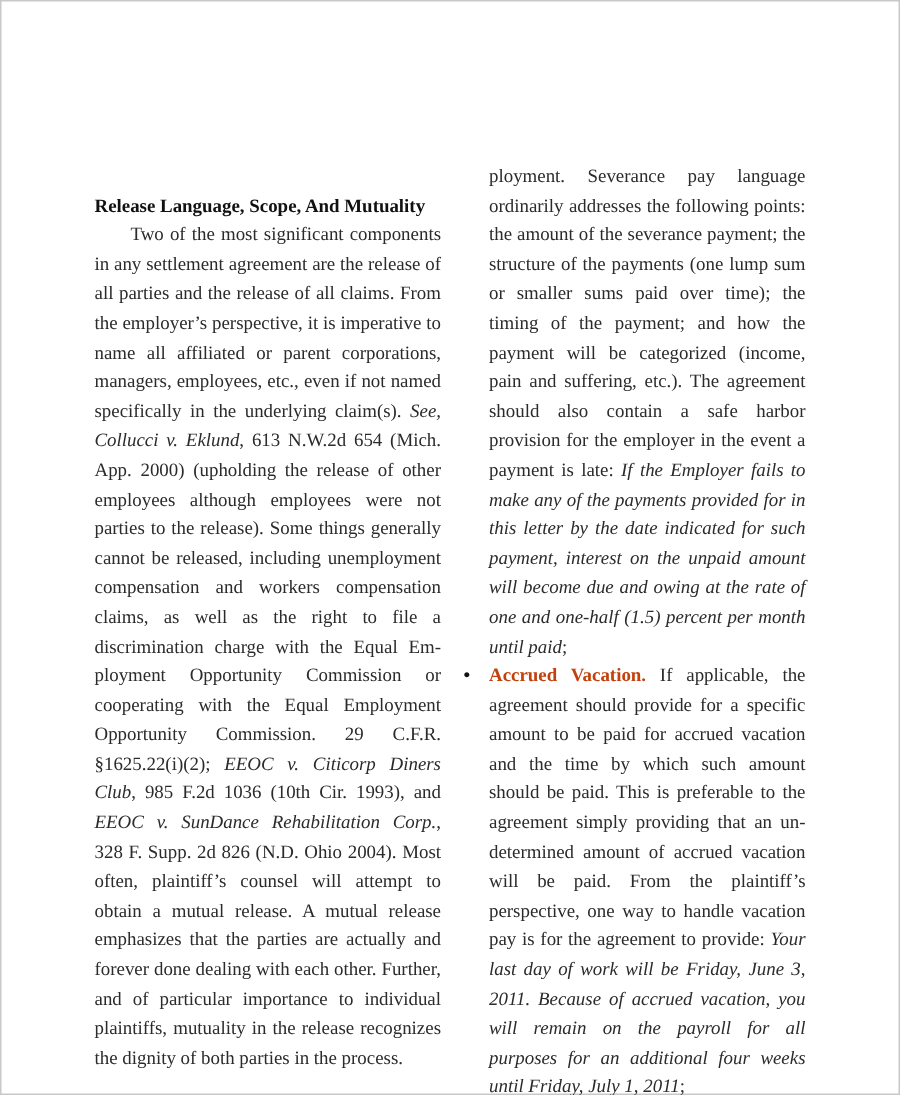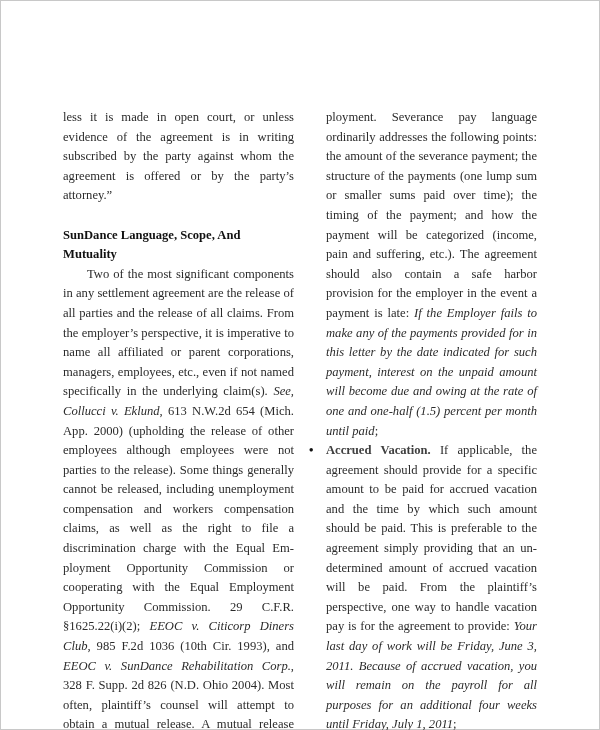--- a/index.html
+++ b/index.html
@@ -24,32 +24,31 @@
       font-weight: bold; color: #111;
     }
     .gap { height: 19.6px; }
     em { }
     ul { list-style: none; margin: 0; padding: 0; }
     li { position: relative; text-align: justify; }
     .bullet {
       position: absolute; left: -17px; top: 0; width: 8px;
       font-weight: bold; color: #111;
     }
-    .lead { font-weight: bold; color: #404040; }
+    .lead { font-weight: bold; color: #c2410c; }
   </style>
 </head>
 <body>
 
 <div class="page">
 
   <div class="col col-left">
-    <p>less it is made in open court, or unless evidence of the agreement is in writing subscribed by the party against whom the agreement is offered or by the party’s attorney.”</p>
     <div class="gap"></div>
 
-    <h3>SunDance Language, Scope, And Mutuality</h3>
+    <h3>Release Language, Scope, And Mutuality</h3>
     <p class="indent"><span>Two of the most significant components in any settlement agreement are the release of all parties and the release of all claims. From the employer’s perspective, it is imperative to name all affiliated or parent corporations, managers, employees, etc., even if not named specifically in the underly­ing claim(s). </span><em>See, Collucci v. Eklund</em><span>, 613 N.W.2d 654 (Mich. App. 2000) (upholding the release of other employees although employees were not parties to the release). Some things generally cannot be re­leased, including unemployment compensation and workers compensation claims, as well as the right to file a discrimination charge with the Equal Em­ployment Opportunity Commission or cooperating with the Equal Employment Opportunity Commis­sion. 29 C.F.R. §1625.22(i)(2); </span><em>EEOC v. Citicorp Din­ers Club</em><span>, 985 F.2d 1036 (10th Cir. 1993), and </span><em>EEOC v. SunDance Rehabilitation Corp.</em><span>, 328 F. Supp. 2d 826 (N.D. Ohio 2004). Most often, plaintiff’s counsel will attempt to obtain a mutual release. A mutual release emphasizes that the parties are actually and forever done dealing with each other. Further, and of particular importance to individual plaintiffs, mutuality in the release recognizes the dignity of both parties in the process.</span></p>
 
   </div>
 
   <div class="col col-right">
     <p><span>ployment. Severance pay language ordinarily addresses the following points: the amount of the severance payment; the structure of the payments (one lump sum or smaller sums paid over time); the timing of the payment; and how the payment will be categorized (income, pain and suffering, etc.). The agreement should also contain a safe harbor provision for the employer in the event a payment is late: </span><em>If the Employer fails to make any of the payments provided for in this letter by the date indicated for such payment, interest on the unpaid amount will become due and owing at the rate of one and one-half (1.5) percent per month until paid</em><span>;</span></p>
 
     <ul>
       <li>
         <span class="bullet">•</span><span class="lead">Accrued Vacation.</span><span> If applicable, the agree­ment should provide for a specific amount to be paid for accrued vacation and the time by which such amount should be paid. This is preferable to the agreement simply providing that an un­determined amount of accrued vacation will be paid. From the plaintiff’s perspective, one way to handle vacation pay is for the agreement to provide: </span><em>Your last day of work will be Friday, June 3, 2011. Because of accrued vacation, you will remain on the payroll for all purposes for an additional four weeks until Friday, July 1, 2011</em><span>;</span>

